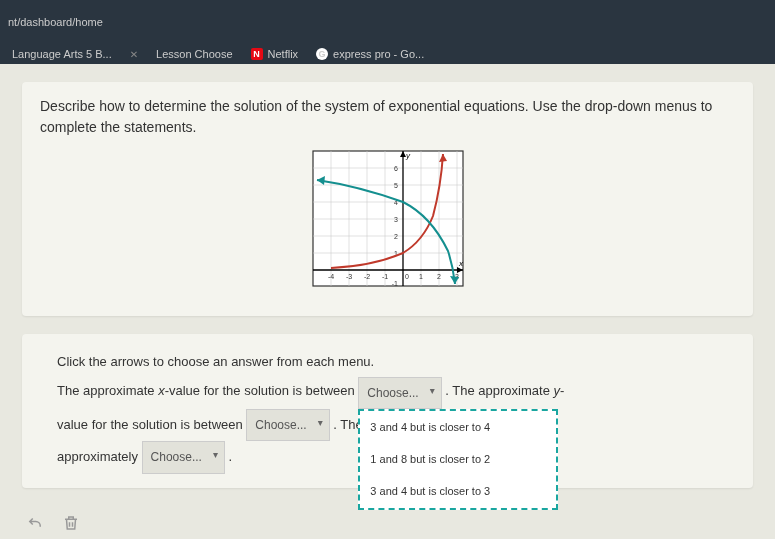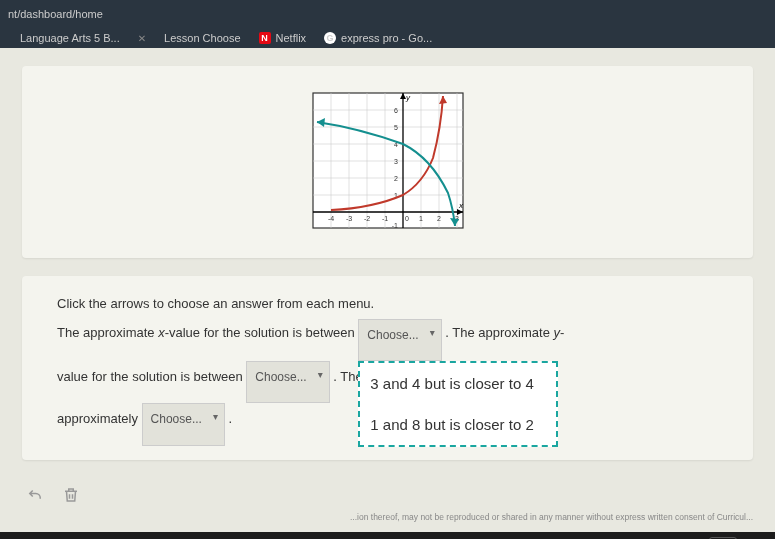--- a/index.html
+++ b/index.html
@@ -6,28 +6,28 @@
   body {
     width: 775px; height: 539px;
     font-family: Arial, sans-serif;
     background: #2a3540;
     overflow: hidden;
   }
   .browser-bar {
     background: #2a3540;
     color: #ccc;
     font-size: 11px;
-    padding: 8px 8px;
+    padding: 16px 8px;
   }
   .tabs-bar {
     background: #2a3540;
     display: flex;
     gap: 18px;
     align-items: flex-end;
-    padding: 4px 20px;
+    padding: 4px 12px;
     font-size: 11px;
     color: #ccc;
   }
   .tab { display:flex; align-items:center; gap:5px; }
   .n-icon { width:12px; height:12px; background:#e50914; color:#fff; font-weight:bold; font-size:9px; display:flex; align-items:center; justify-content:center; border-radius:2px; }
   .g-icon { width:12px; height:12px; border-radius:50%; background:#fff; display:flex; align-items:center; justify-content:center; font-size:9px; font-weight:bold; }
   .x-icon { color:#888; font-size:10px; }
 
   .page {
     background: #e8e8e0;
@@ -48,37 +48,37 @@
     line-height: 1.5;
   }
   .graph-wrap { text-align:center; padding: 8px 0 2px 0; }
   svg.graph { width: 170px; height: 150px; }
 
   .answer-row { font-size: 13px; color:#333; line-height: 2.2; margin-left: 17px; }
   .dropdown {
     display:inline-block;
     background:#e2e2da;
     border:1px solid #ccc;
-    padding: 2px 22px 12px 8px;
+    padding: 2px 22px 2px 8px;
     font-size:12px;
     color:#555;
     position:relative;
     min-width:80px;
     cursor:pointer;
   }
   .dropdown::after {
     content:"▾"; position:absolute; right:6px; color:#666; font-size:10px;
   }
   .dropdown-open-wrap { display:inline-block; position:relative; vertical-align:top; }
   .dropdown-menu {
     position:absolute;
     left:0; top:100%;
     background:#fff;
     border:2px dashed #1aa6a0;
-    font-size:15px;
+    font-size:11px;
     color:#333;
     width:200px;
     z-index:10;
   }
   .dropdown-menu div { padding:4px 10px; cursor:pointer; }
 
   .toolbar {
     display:flex; gap:18px; align-items:center;
     padding: 8px 4px 0 4px;
     color:#888;
@@ -120,20 +120,21 @@
   </div>
   <div class="tab">
     <span class="g-icon">G</span>
     <span>express pro - Go...</span>
   </div>
 </div>
 
 <div class="page">
 
   <div class="card">
+    <div class="prompt-text">Describe how to determine the solution of the system of exponential equations. Use the drop-down menus to complete the statements.</div>
     <div class="graph-wrap">
       <svg class="graph" viewBox="0 0 170 150">
 
         <rect x="10" y="5" width="150" height="135" fill="#fff" stroke="#333" stroke-width="1.2"></rect>
 
         <g stroke="#ccc" stroke-width="0.6">
           <line x1="10" y1="22" x2="160" y2="22"></line>
             <line x1="10" y1="39" x2="160" y2="39"></line>
           <line x1="10" y1="56" x2="160" y2="56"></line>
             <line x1="10" y1="73" x2="160" y2="73"></line>
@@ -186,20 +187,21 @@
   <div class="card">
     <div class="answer-row">Click the arrows to choose an answer from each menu.</div>
 
     <div class="answer-row">
       <span>The approximate </span><i>x</i><span>-value for the solution is between </span>
       <span class="dropdown-open-wrap">
         <span class="dropdown">Choose...</span>
         <div class="dropdown-menu">
           <div>3 and 4 but is closer to 4</div>
           <div>1 and 8 but is closer to 2</div>
+          <div>3 and 4 but is closer to 3</div>
         </div>
       </span>
       <span>. The approximate </span><i>y</i><span>-</span>
     </div>
 
     <div class="answer-row">
       <span>value for the solution is between </span>
       <span class="dropdown">Choose...</span>
       <span>. The solution to the system is</span>
     </div>

